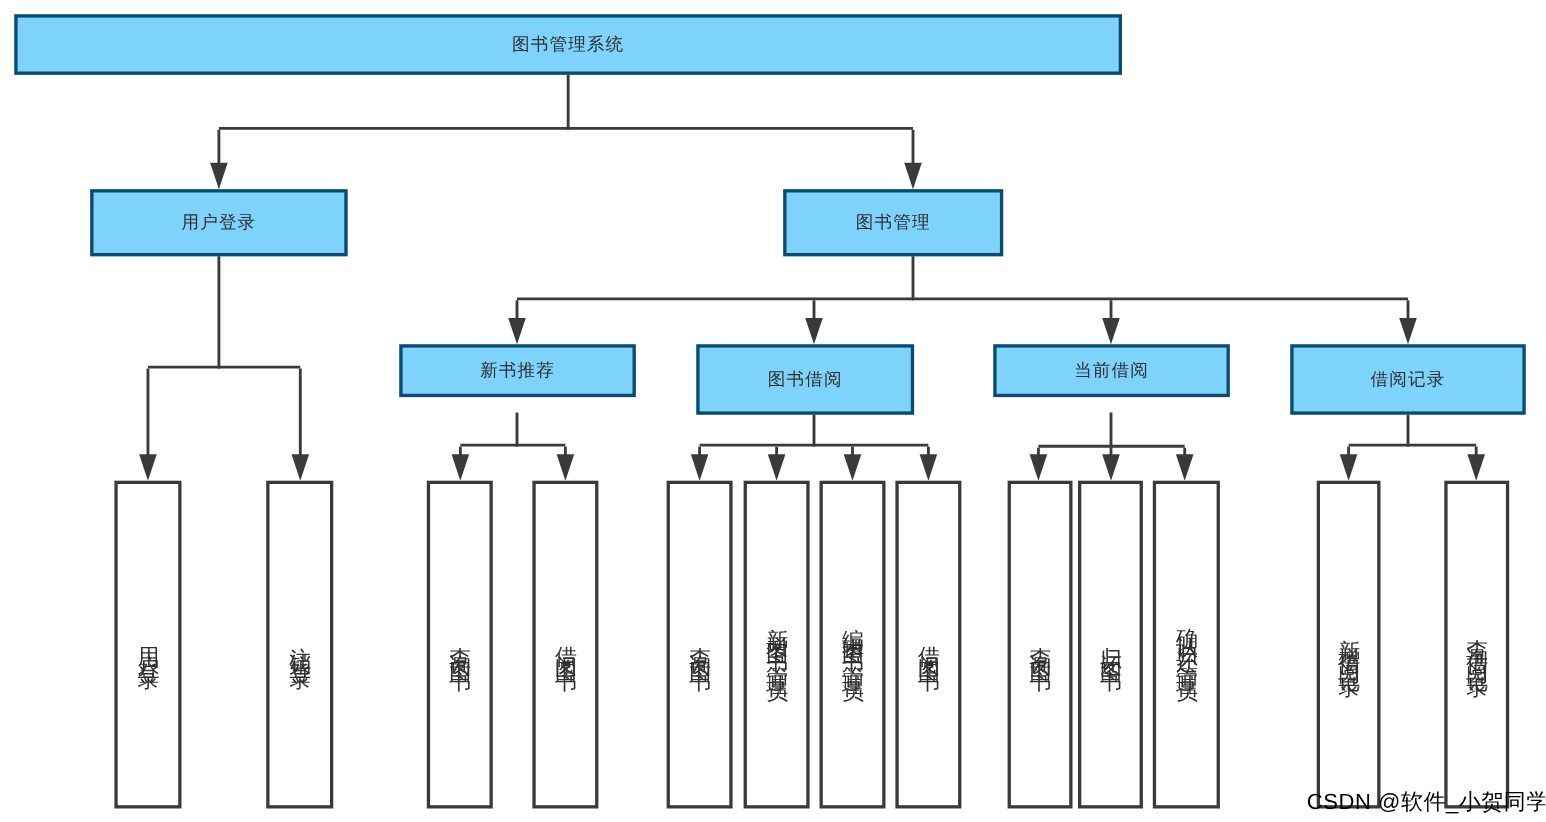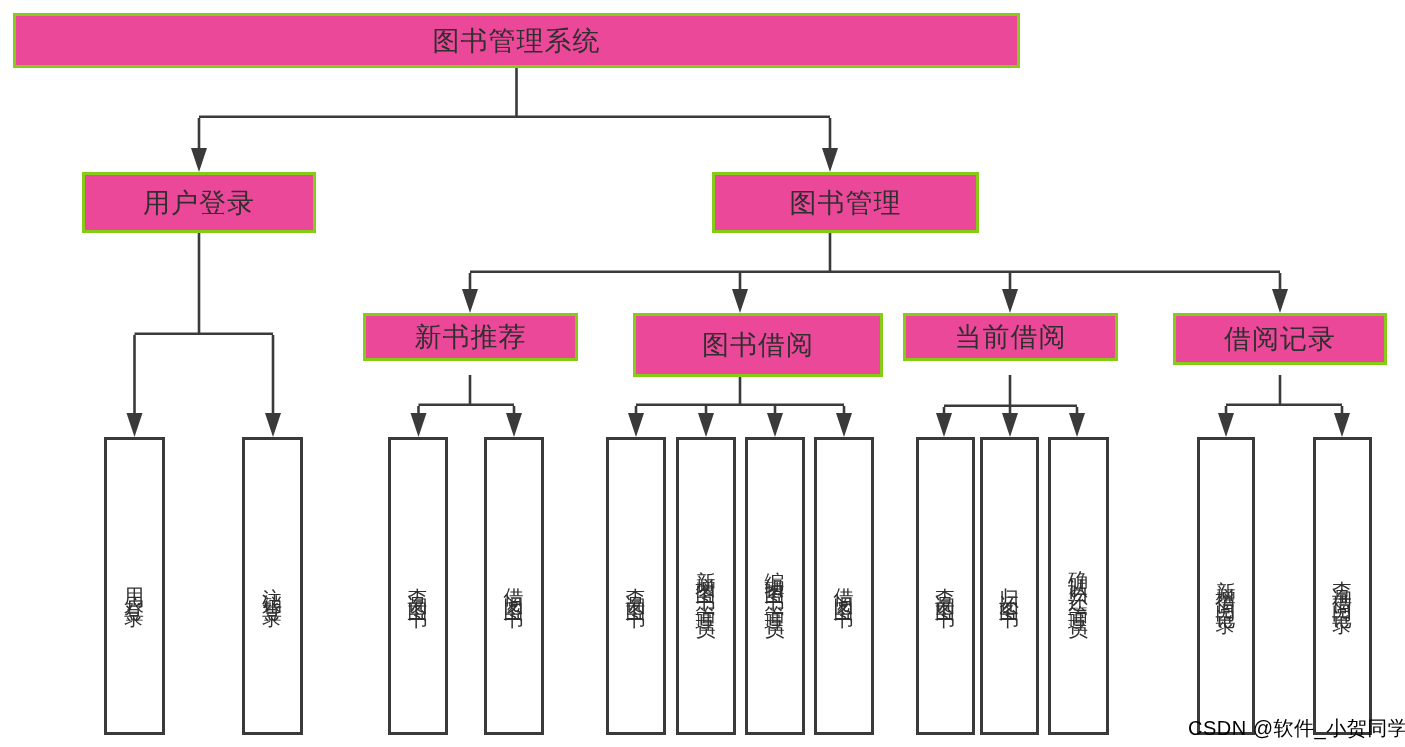--- a/index.html
+++ b/index.html
@@ -13,26 +13,26 @@
     overflow: hidden;
   }
   svg.wires {
     position: absolute;
     left: 0; top: 0;
     width: 1405px; height: 747px;
   }
   .node {
     position: absolute;
     box-sizing: border-box;
-    border: 3px solid #84cc16;
-    background: #ec4899;
+    border: 3px solid #0c4a6e;
+    background: #7dd3fc;
     display: flex;
     align-items: center;
     justify-content: center;
-    font-size: 27px;
+    font-size: 16px;
     letter-spacing: 1px;
     color: #2f2f2f;
     white-space: nowrap;
   }
   .leaf {
     position: absolute;
     box-sizing: border-box;
     border: 3px solid #3a3a3a;
     background: #ffffff;
     display: flex;
@@ -137,34 +137,34 @@
     </g>
   </svg>
 
   <div class="node" style="left:13px; top:13px; width:1007px; height:55px;">
     <span>图书管理系统</span>
   </div>
 
   <div class="node" style="left:82px; top:172px; width:234px; height:61px;">
     <span>用户登录</span>
   </div>
-  <div class="node" style="left:712px; top:172px; width:267px; height:61px;">
+  <div class="node" style="left:712px; top:172px; width:200px; height:61px;">
     <span>图书管理</span>
   </div>
 
   <div class="node" style="left:363px; top:313px; width:215px; height:48px;">
     <span>新书推荐</span>
   </div>
-  <div class="node" style="left:633px; top:313px; width:250px; height:64px;">
+  <div class="node" style="left:633px; top:313px; width:198px; height:64px;">
     <span>图书借阅</span>
   </div>
   <div class="node" style="left:903px; top:313px; width:215px; height:48px;">
     <span>当前借阅</span>
   </div>
-  <div class="node" style="left:1173px; top:313px; width:214px; height:52px;">
+  <div class="node" style="left:1173px; top:313px; width:214px; height:64px;">
     <span>借阅记录</span>
   </div>
 
   <div class="leaf" style="left:104px; width:61px;">
     <span>用户登录</span>
   </div>
   <div class="leaf" style="left:242px; width:61px;">
     <span>注销登录</span>
   </div>
 

